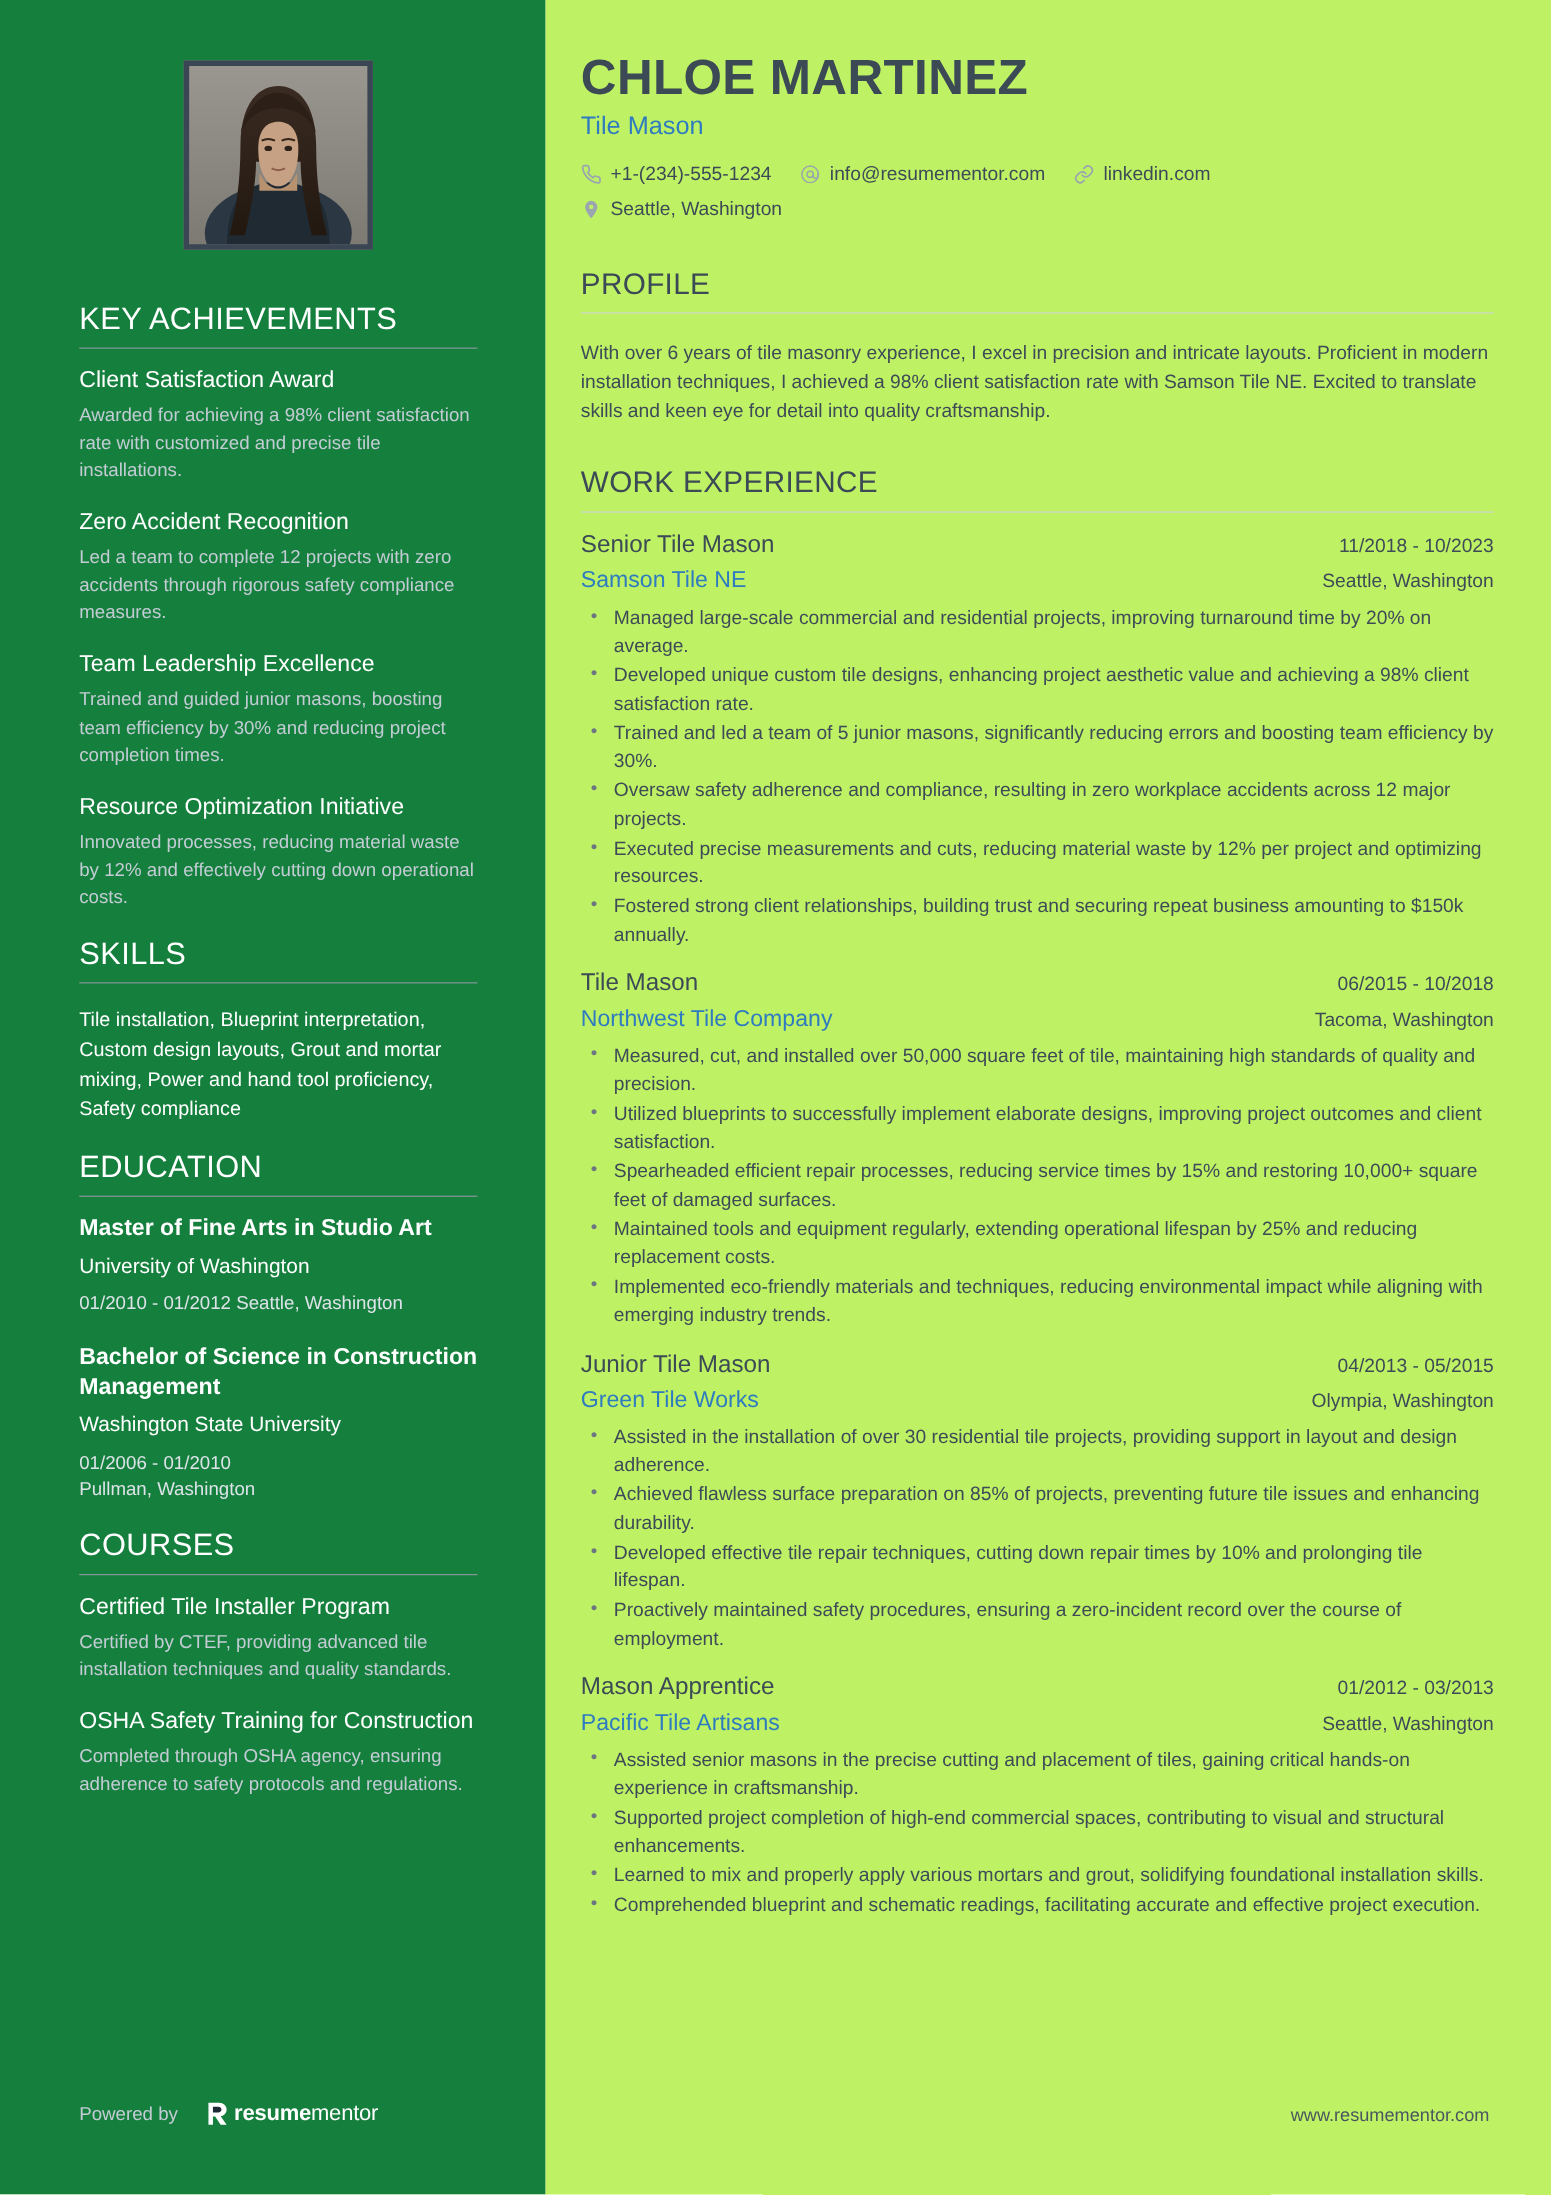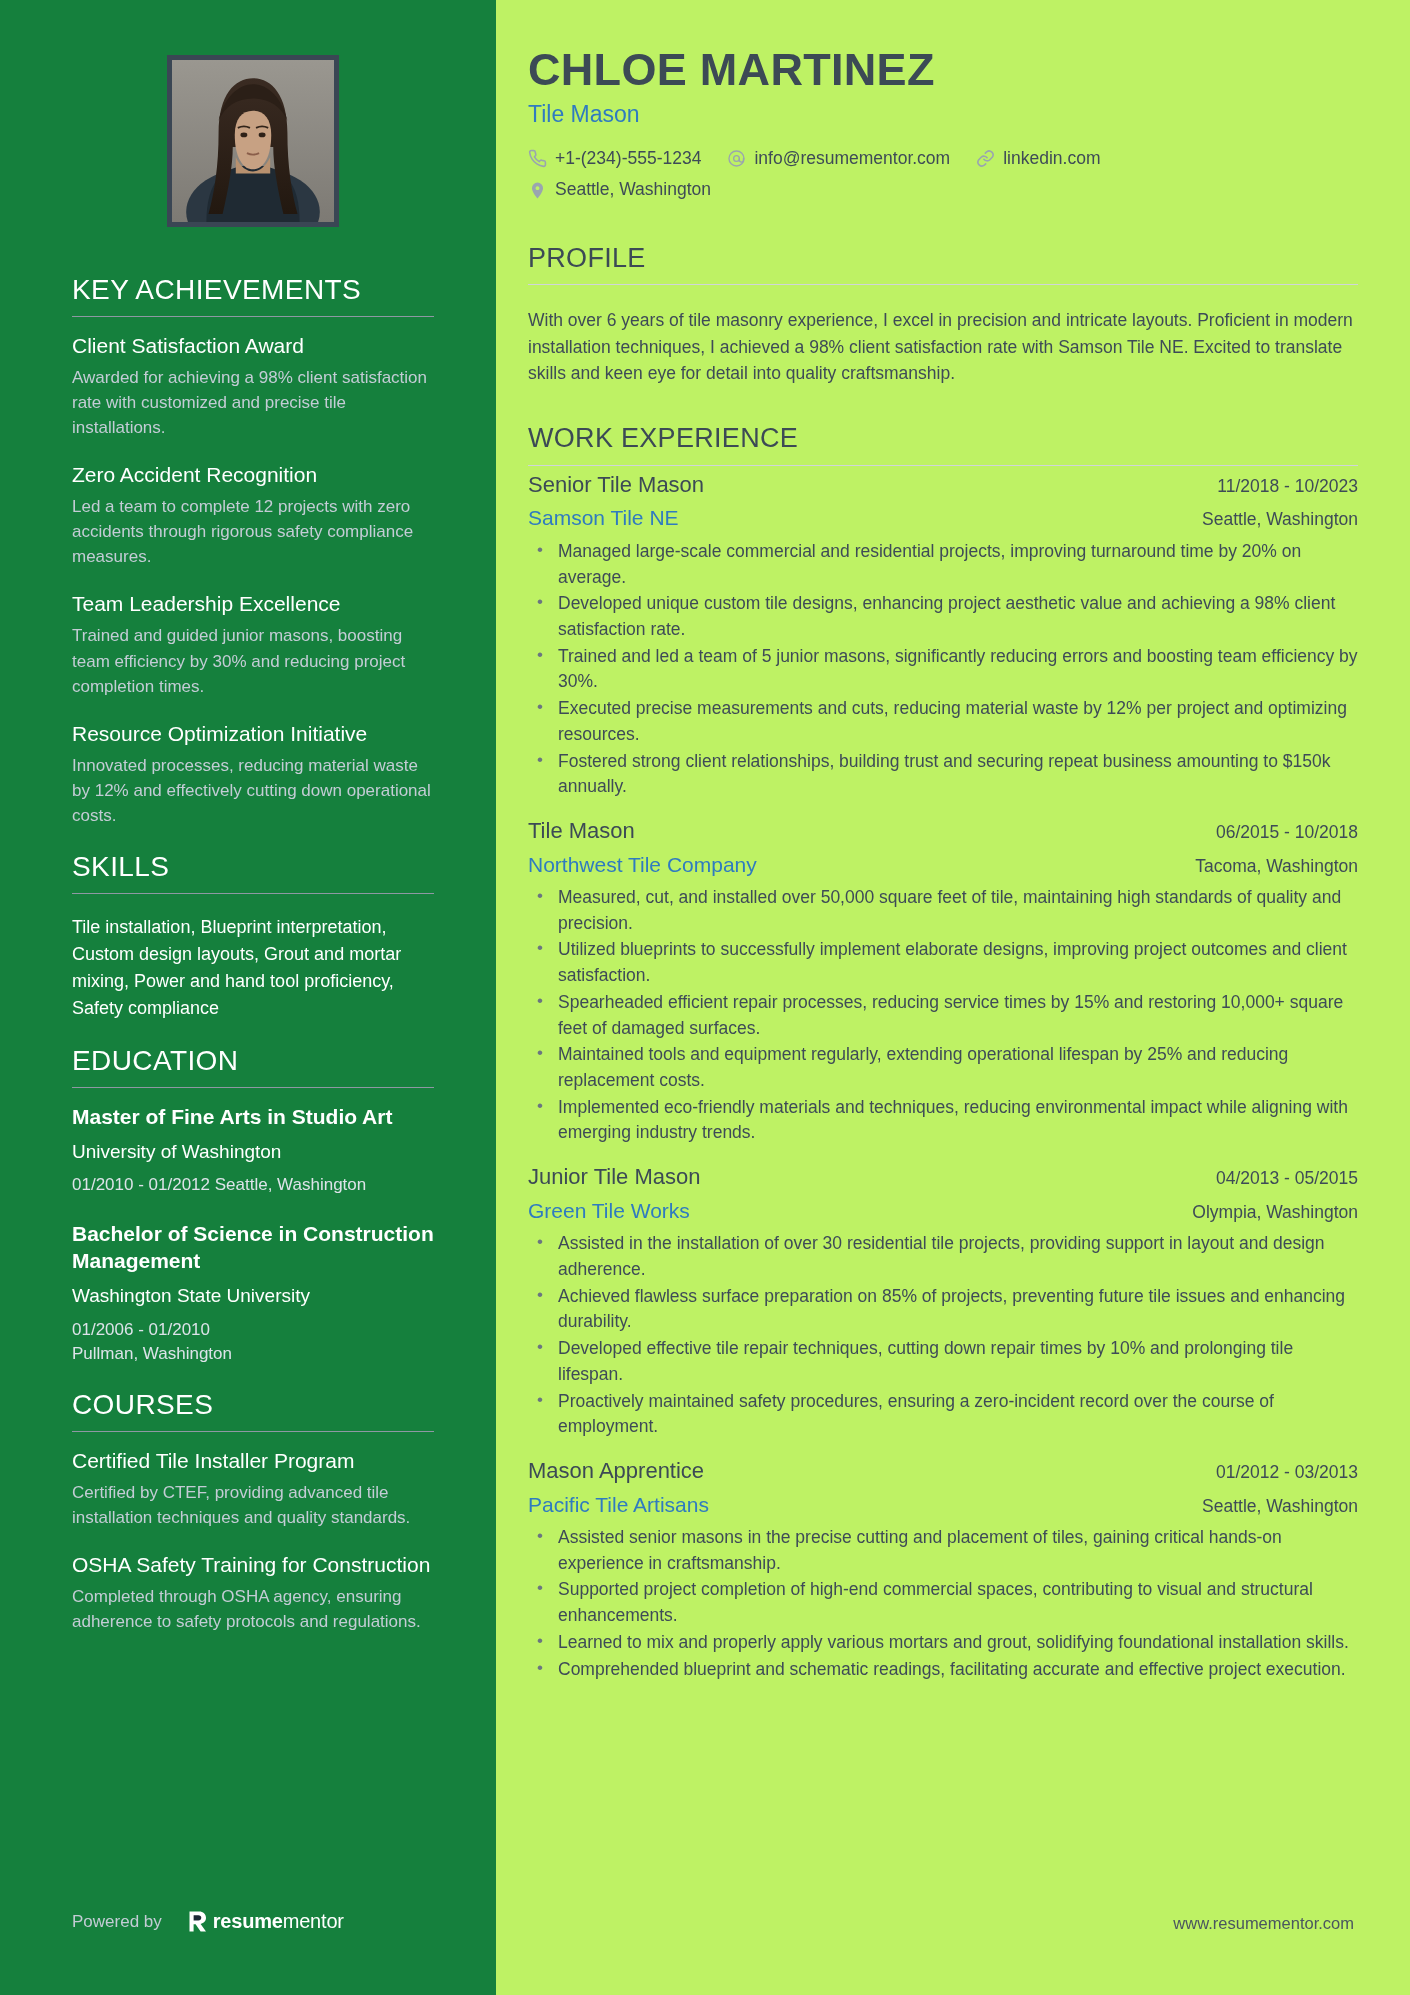--- a/index.html
+++ b/index.html
@@ -156,21 +156,21 @@
   .sec-rule { height: 1px; background: #cfd5da; }
 
   .profile-text {
     margin-top: 22px;
     font-size: 17.5px;
     line-height: 1.5;
     color: #3e4b57;
   }
 
   .job { margin-top: 16px; }
-  .job:first-of-type { margin-top: 4px; }
+  .job:first-of-type { margin-top: 14px; }
   .job-line1, .job-line2 {
     display: flex;
     justify-content: space-between;
     align-items: baseline;
     gap: 18px;
   }
   .job-title {
     font-size: 22px;
     color: #3c4a55;
     font-weight: 400;
@@ -394,20 +394,21 @@
           <span class="job-dates">11/2018 - 10/2023</span>
         </div>
         <div class="job-line2">
           <span class="job-company">Samson Tile NE</span>
           <span class="job-loc">Seattle, Washington</span>
         </div>
         <ul class="bullets">
           <li>Managed large-scale commercial and residential projects, improving turnaround time by 20% on average.</li>
           <li>Developed unique custom tile designs, enhancing project aesthetic value and achieving a 98% client satisfaction rate.</li>
           <li>Trained and led a team of 5 junior masons, significantly reducing errors and boosting team efficiency by 30%.</li>
+          <li>Oversaw safety adherence and compliance, resulting in zero workplace accidents across 12 major projects.</li>
           <li>Executed precise measurements and cuts, reducing material waste by 12% per project and optimizing resources.</li>
           <li>Fostered strong client relationships, building trust and securing repeat business amounting to $150k annually.</li>
         </ul>
       </article>
 
       <article class="job">
         <div class="job-line1">
           <span class="job-title">Tile Mason</span>
           <span class="job-dates">06/2015 - 10/2018</span>
         </div>

